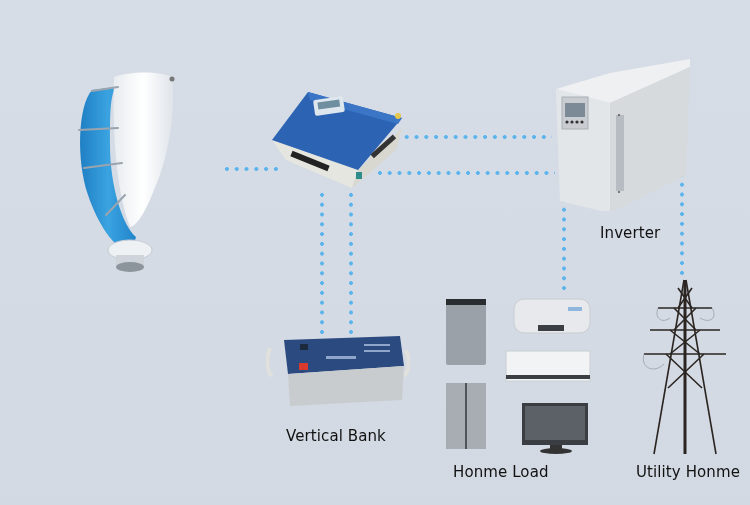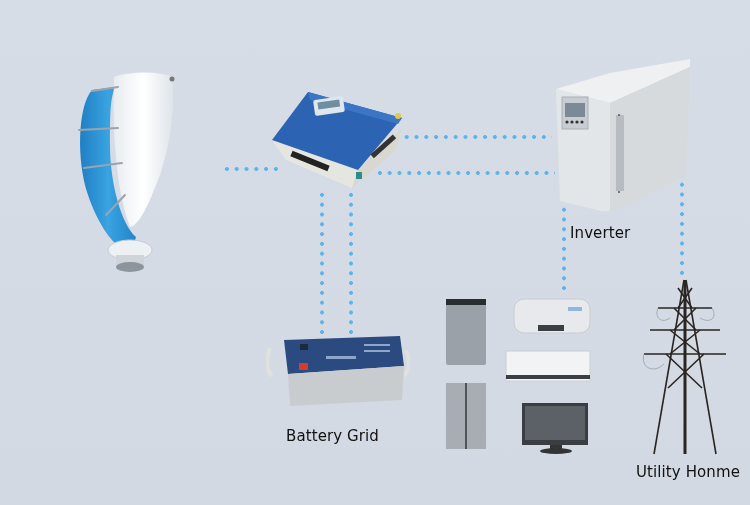--- a/index.html
+++ b/index.html
@@ -100,38 +100,38 @@
           <circle cx="17" cy="67" r="1.6"></circle>
           <circle cx="22" cy="67" r="1.6"></circle>
           <circle cx="27" cy="67" r="1.6"></circle>
           <circle cx="32" cy="67" r="1.6"></circle>
         </g>
       <rect x="66" y="60" width="8" height="76" fill="#b6bcc2"></rect>
       <circle cx="69" cy="60" r="1" fill="#555"></circle>
       <circle cx="69" cy="137" r="1" fill="#555"></circle>
     </svg>
   </div>
-  <div class="label" style="left:570px; top:224px;">Inverter</div>
+  <div class="label" style="left:600px; top:224px;">Inverter</div>
 
   <div class="device" style="left:266px; top:330px;">
     <svg width="144" height="78" viewBox="0 0 144 78">
       <path d="M4 18 C0 28 0 40 6 46" stroke="#e0e0dc" stroke-width="4" fill="none"></path>
       <path d="M140 20 C144 30 144 40 138 46" stroke="#e0e0dc" stroke-width="4" fill="none"></path>
       <polygon points="18,10 134,6 138,36 22,44" fill="#2b4a80"></polygon>
       <polygon points="22,44 138,36 136,70 24,76" fill="#c9cccf"></polygon>
       <rect x="34" y="14" width="8" height="6" fill="#1c2a40"></rect>
       <rect x="33" y="33" width="9" height="7" fill="#d83a2d"></rect>
       <g fill="#8ea6c9">
           <rect x="60" y="26" width="30" height="3"></rect>
           <rect x="98" y="14" width="26" height="2"></rect>
           <rect x="98" y="20" width="26" height="2"></rect>
         </g>
     </svg>
   </div>
-  <div class="label" style="left:286px; top:427px;">Battery Grid</div>
+  <div class="label" style="left:286px; top:427px;">Vertical Bank</div>
 
   <div class="device" style="left:440px; top:295px;">
     <svg width="160" height="160" viewBox="0 0 160 160">
 
       <g>
         <rect x="6" y="4" width="40" height="66" rx="2" fill="#9aa1a8"></rect>
         <rect x="6" y="4" width="40" height="6" fill="#2a2d30"></rect>
       </g>
 
       <g>
@@ -151,20 +151,21 @@
       </g>
 
       <g>
         <rect x="82" y="108" width="66" height="42" fill="#3a3d41"></rect>
         <rect x="85" y="111" width="60" height="34" fill="#5c6167"></rect>
         <rect x="110" y="150" width="12" height="4" fill="#333"></rect>
         <ellipse cx="116" cy="156" rx="16" ry="3" fill="#333"></ellipse>
       </g>
     </svg>
   </div>
+  <div class="label" style="left:453px; top:463px;">Honme Load</div>
 
   <div class="device" style="left:640px; top:278px;">
     <svg width="90" height="180" viewBox="0 0 90 180">
       <g stroke="#2b2522" stroke-width="1.6" fill="none">
         <line x1="44" y1="2" x2="14" y2="176"></line>
         <line x1="46" y1="2" x2="76" y2="176"></line>
         <line x1="45" y1="2" x2="45" y2="176" stroke-width="3"></line>
         <line x1="18" y1="30" x2="72" y2="30"></line>
         <line x1="10" y1="52" x2="80" y2="52"></line>
         <line x1="4" y1="76" x2="86" y2="76"></line>

